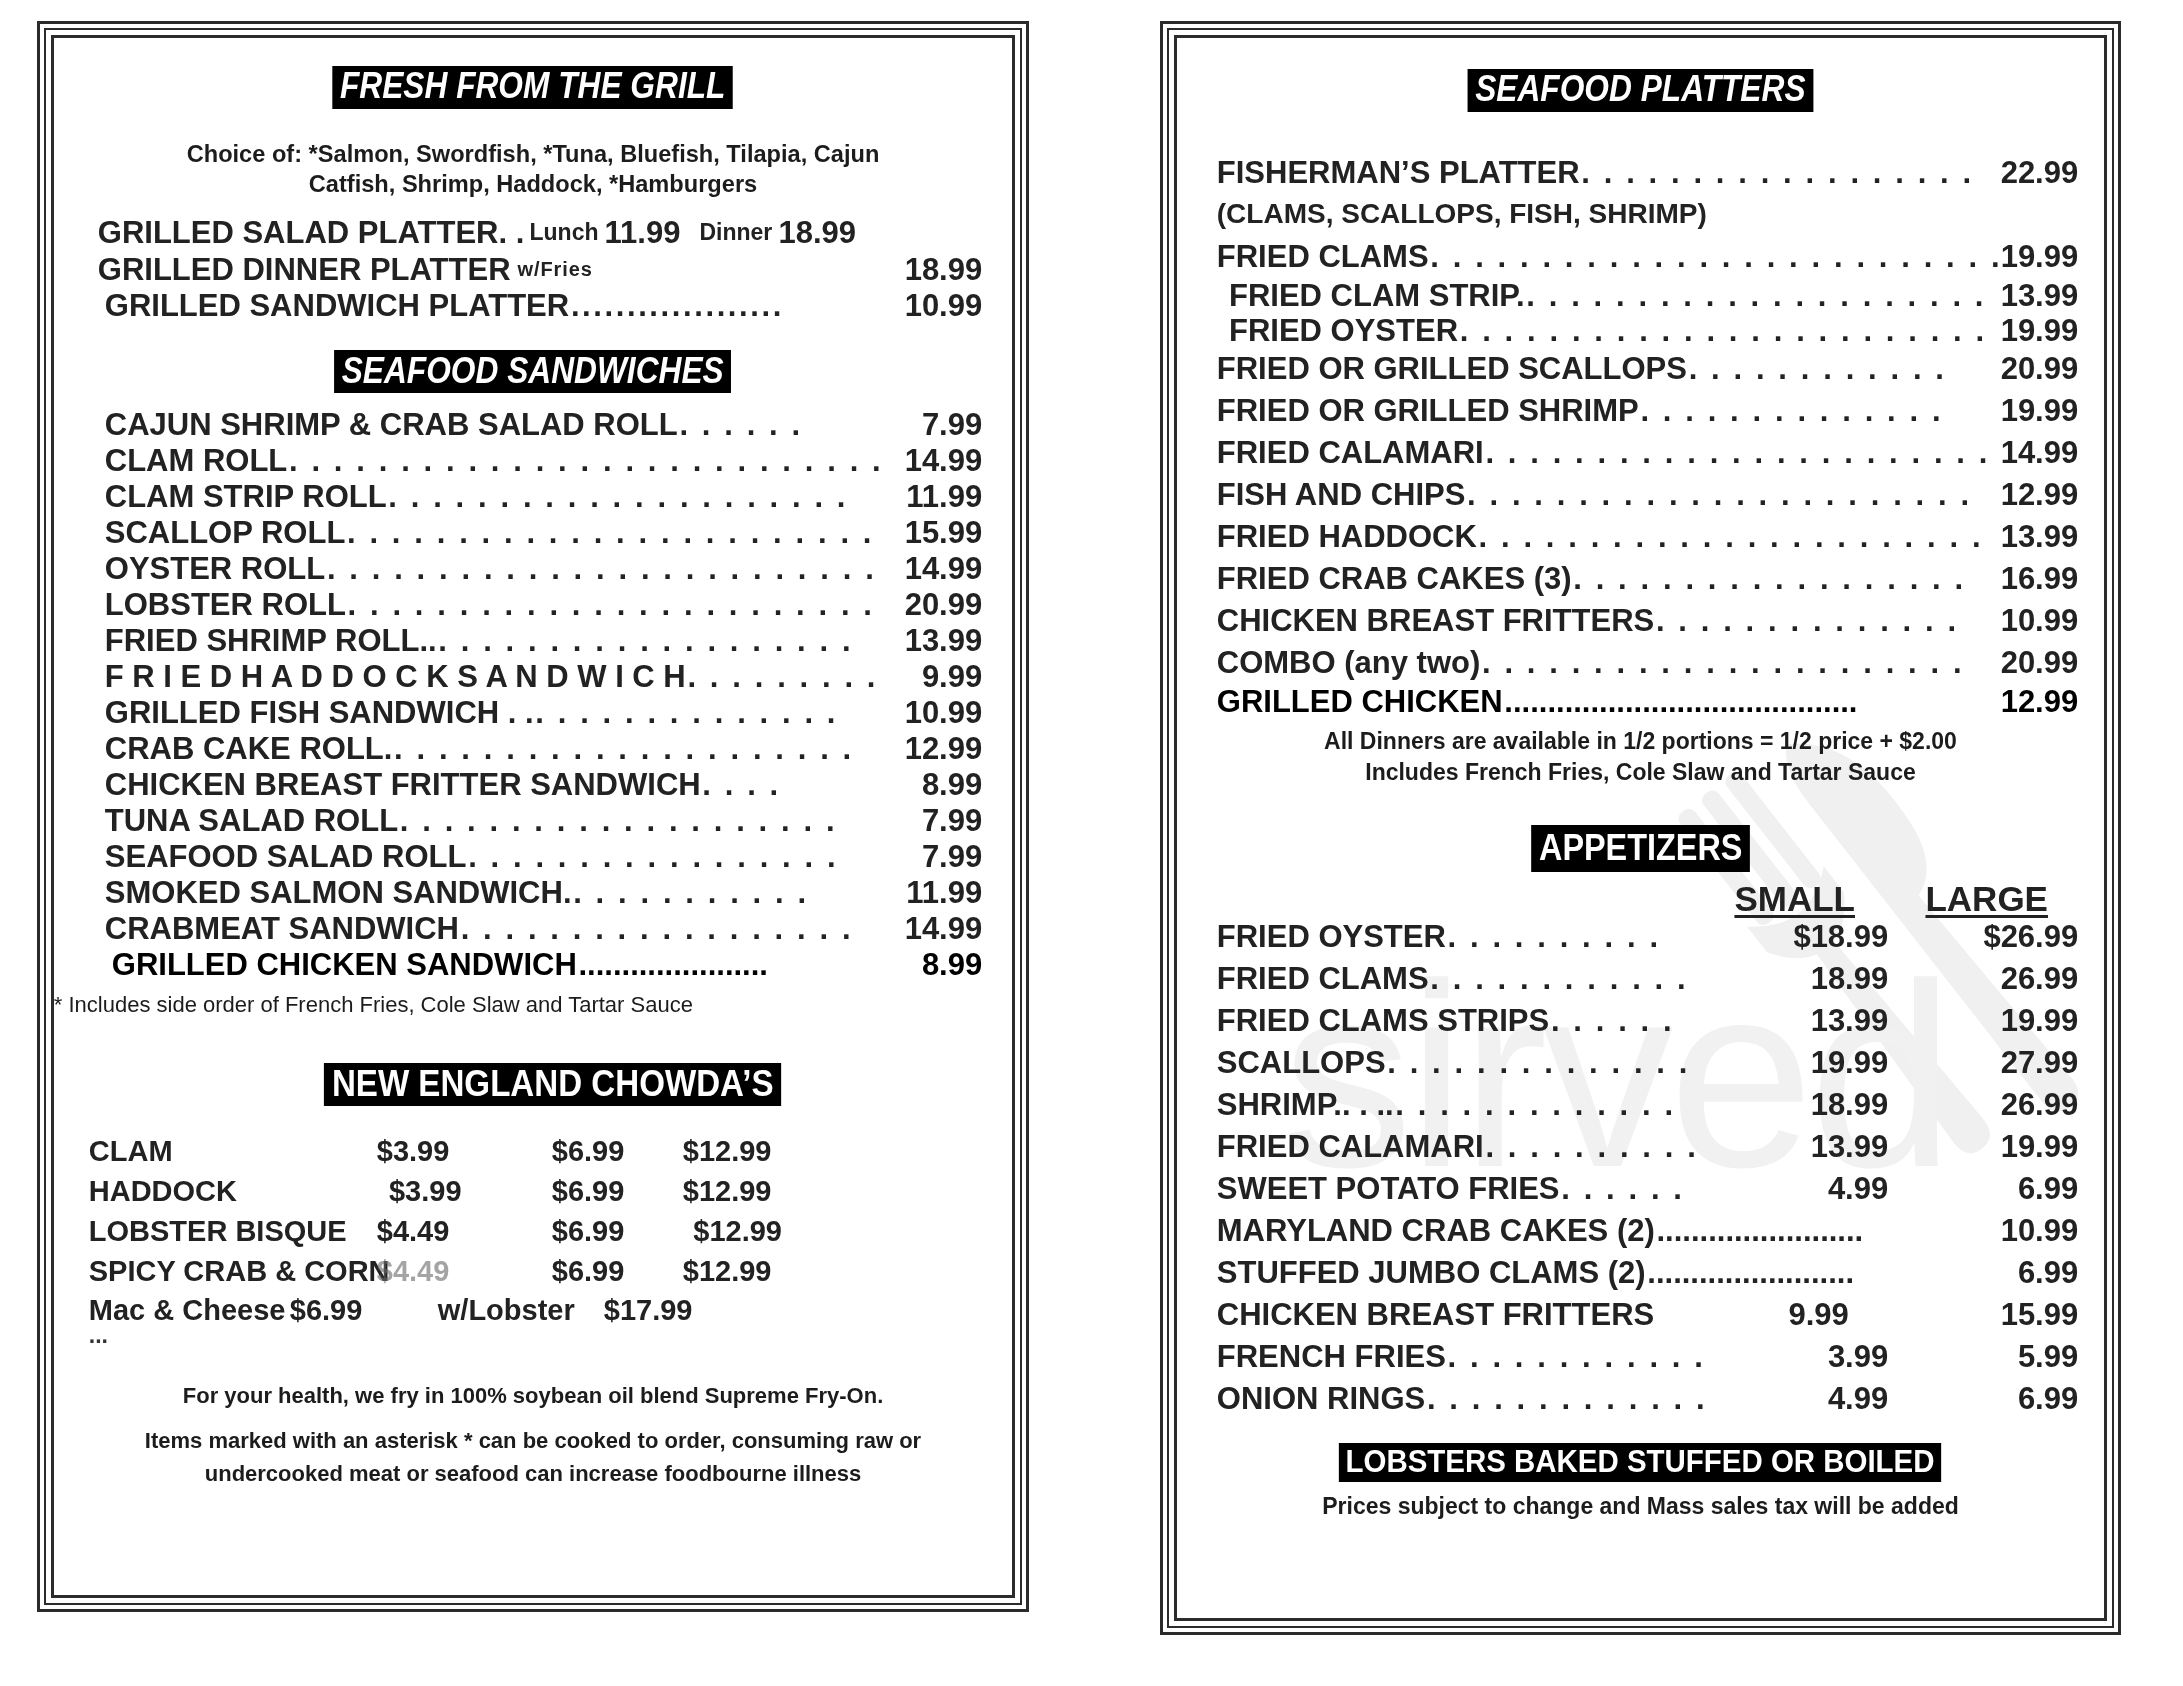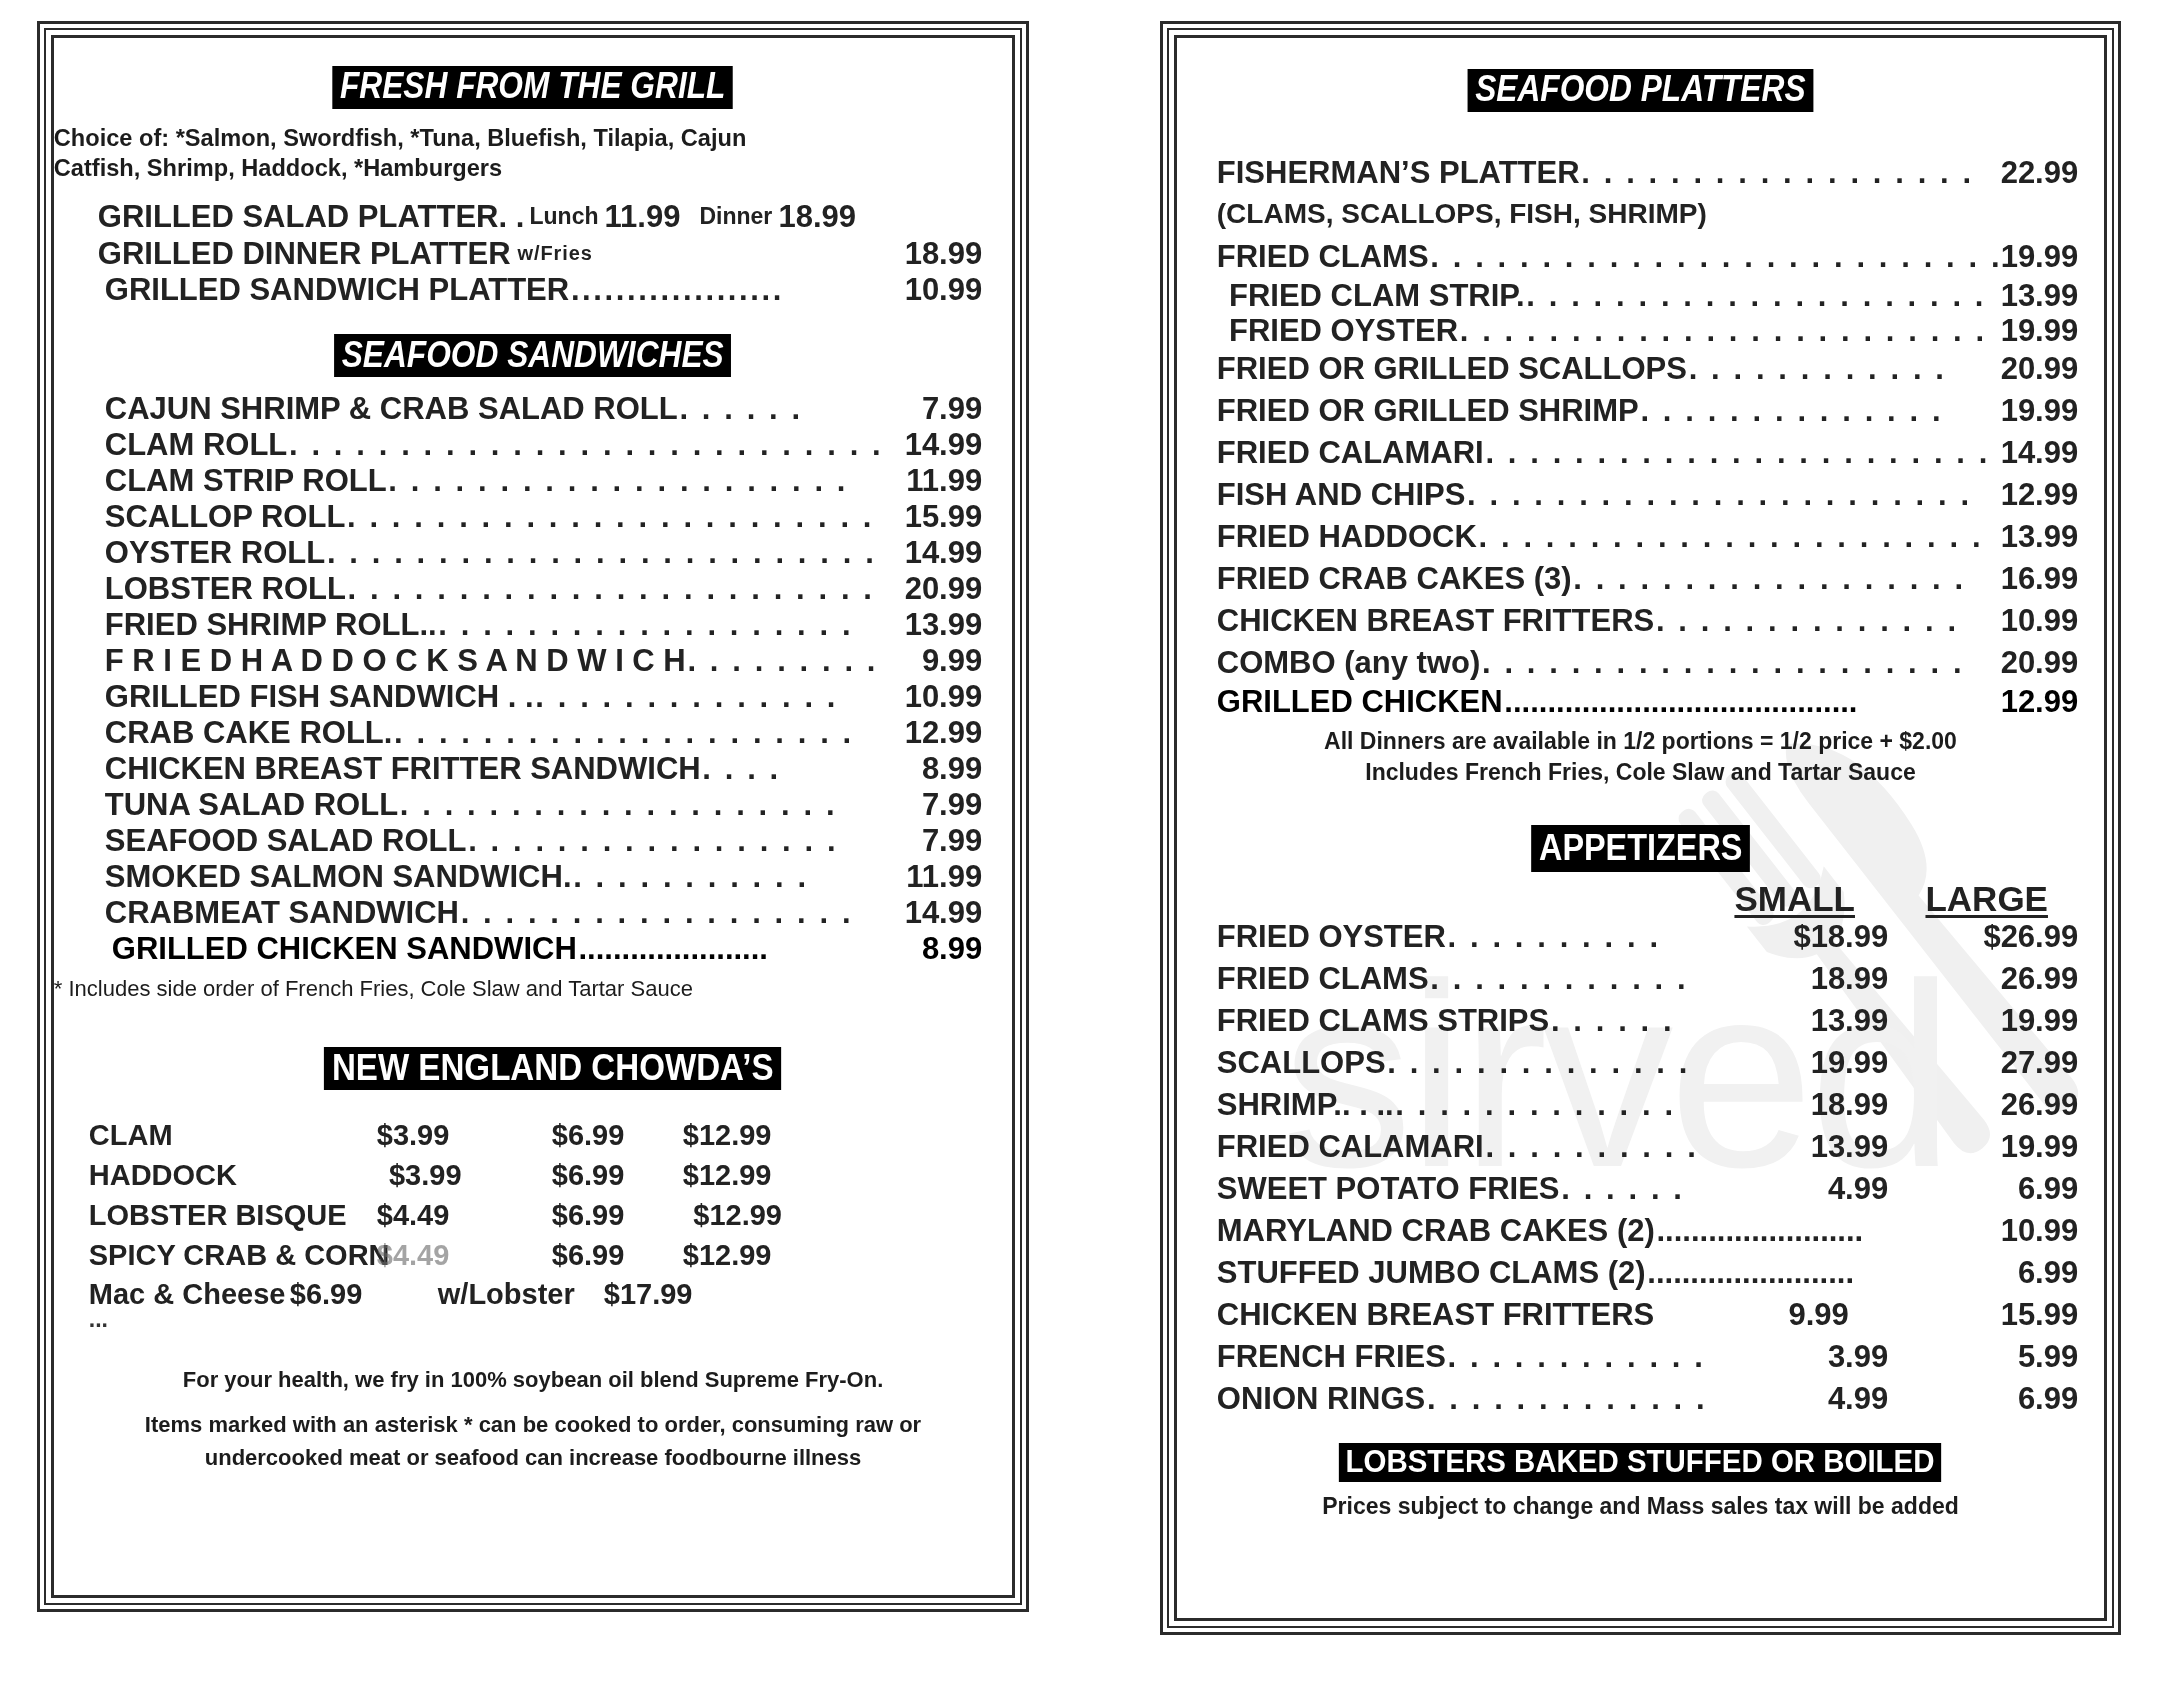--- a/index.html
+++ b/index.html
@@ -111,26 +111,26 @@
 
   .note {
     position: relative; z-index: 2;
     font-weight: normal; color: #1c1c1c;
     text-align: left;
   }
 
   
   #l-choice {
     position: relative; z-index: 2;
-    text-align: left;
+    text-align: center;
     font-size: 23.6px;
     line-height: 30px;
     font-weight: bold;
     color: #1c1c1c;
-    margin-top: 14px;
+    margin-top: 30px;
   }
 
   .platter-row {
     position: relative; z-index: 2;
     display: flex; align-items: flex-end;
     font-weight: bold; color: #222;
     font-size: 31px; line-height: 37px;
     white-space: nowrap;
   }
   .platter-row .small-lbl { font-size: 23px; font-weight: bold; padding: 0 6.1px 0 5.2px; }

